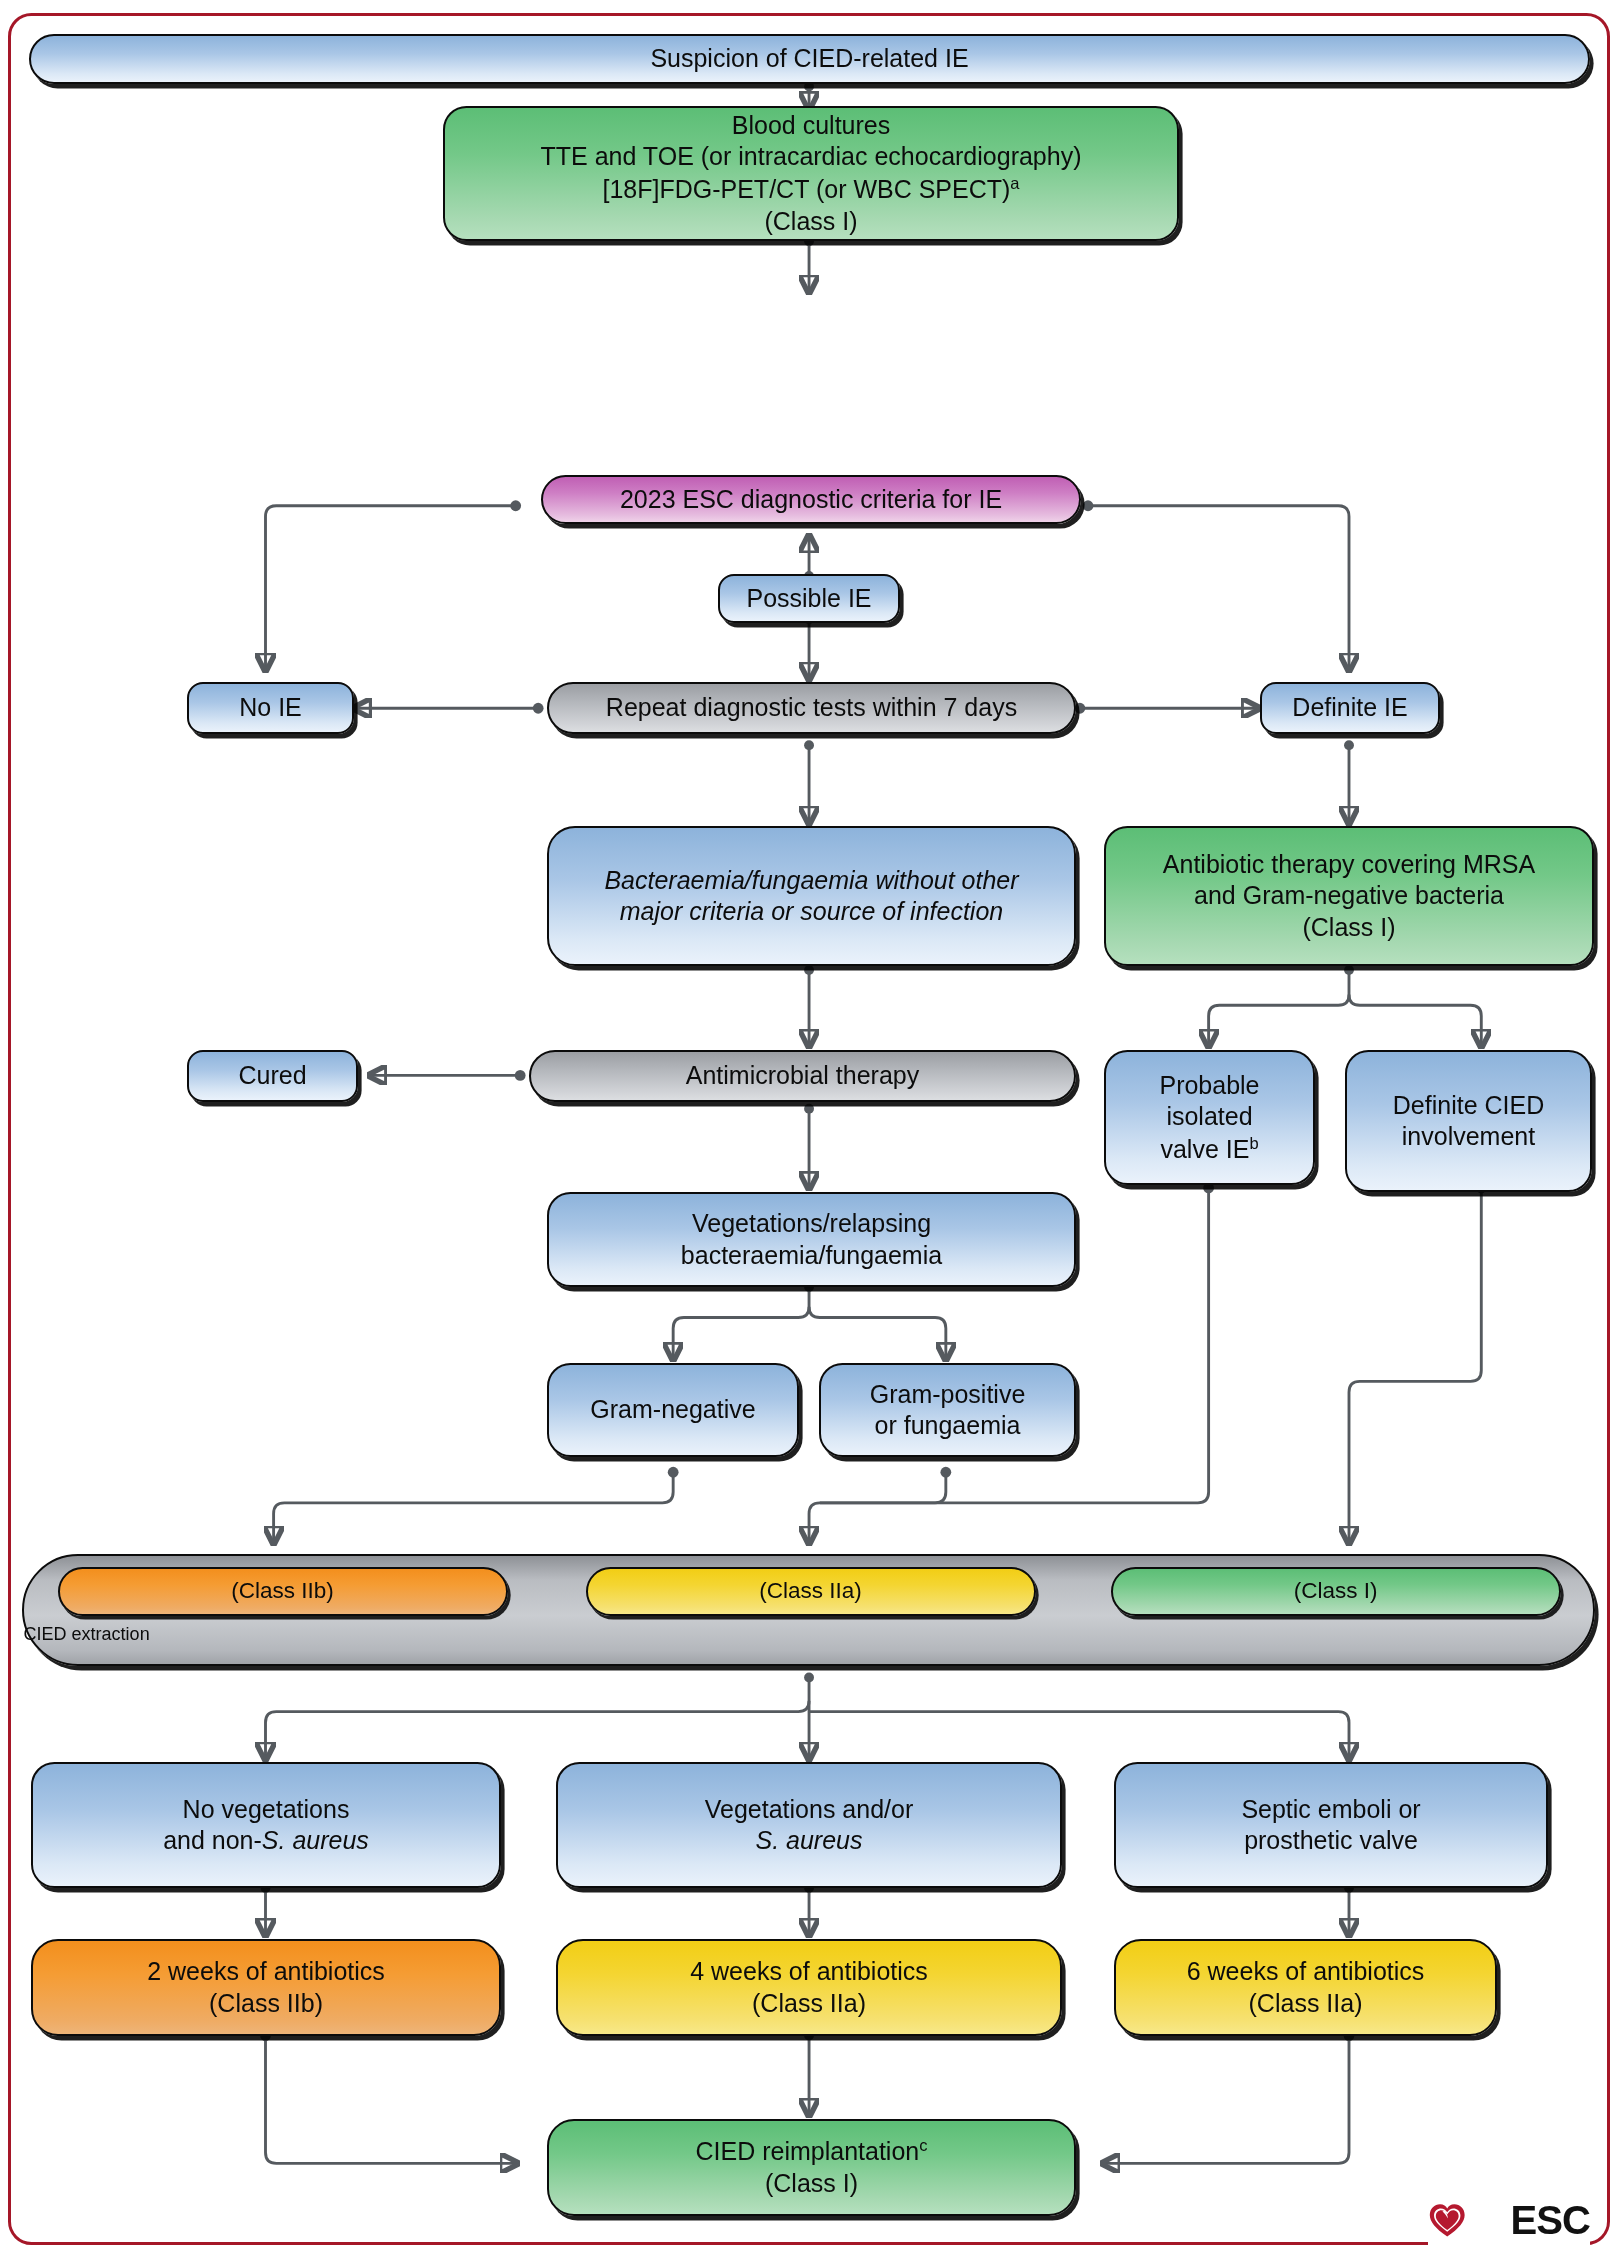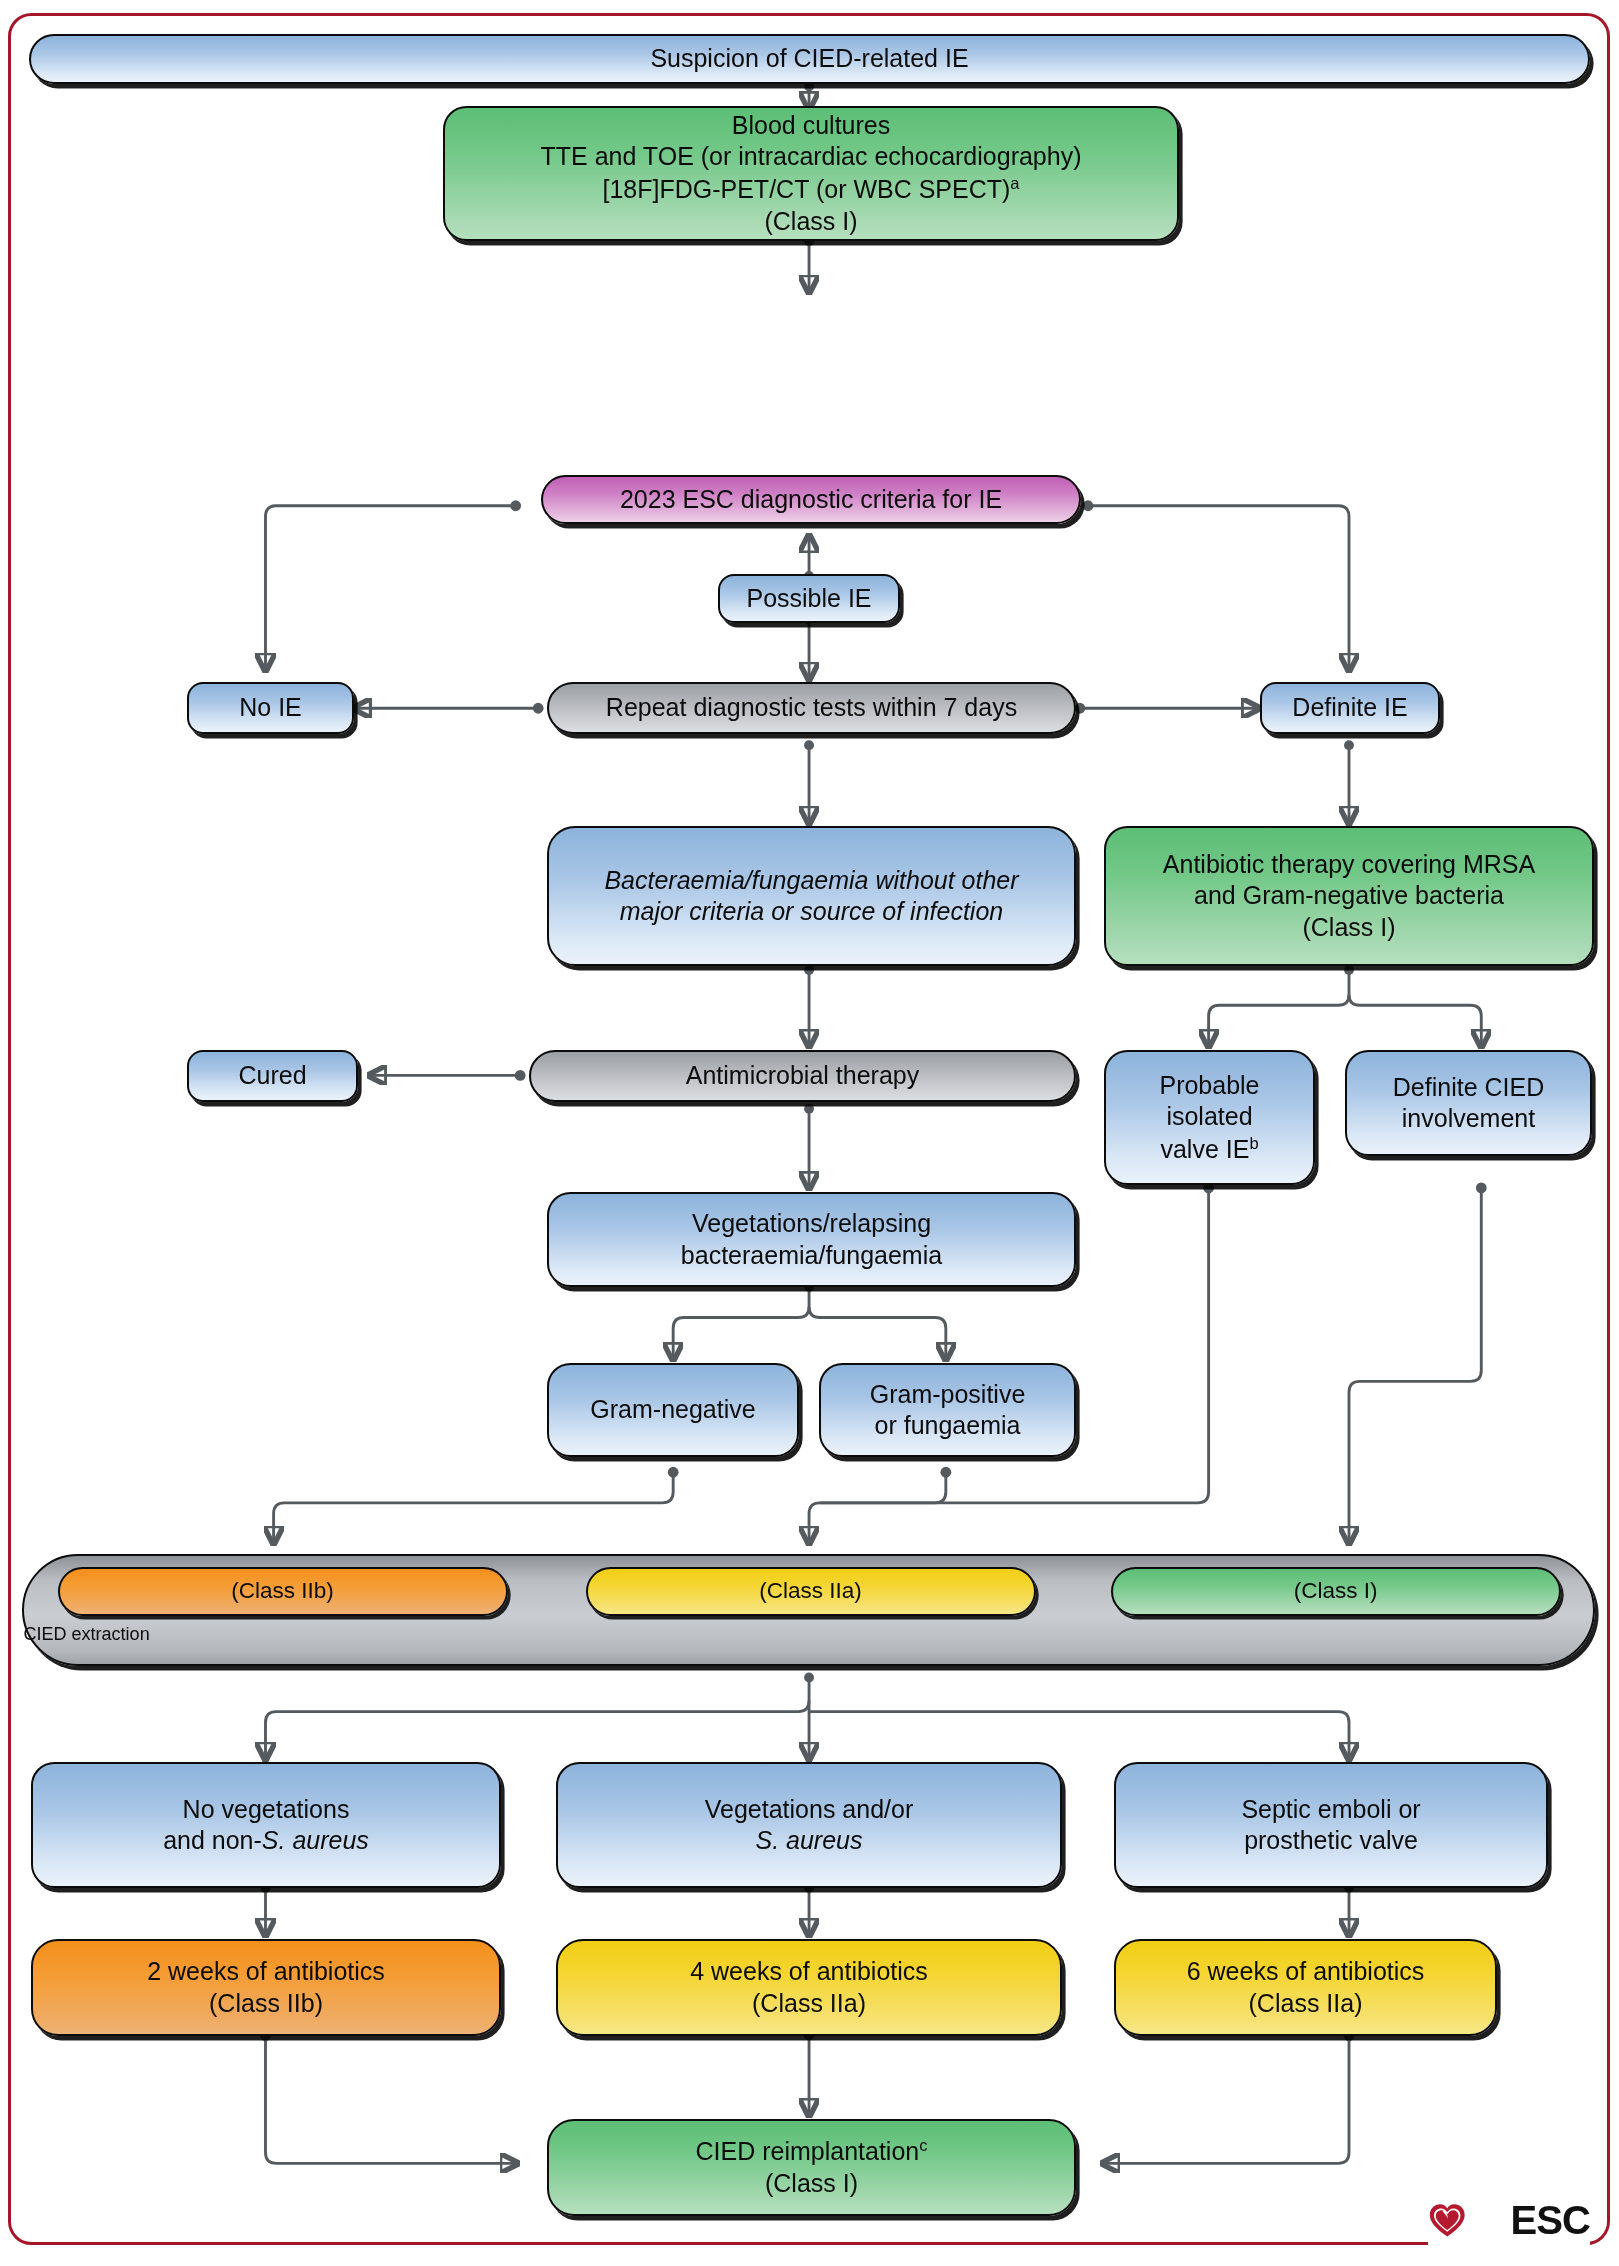--- a/index.html
+++ b/index.html
@@ -267,21 +267,21 @@
   </div>
 
   <div class="node blue" style="left:1104px;top:1050px;width:211px;height:135px;border-radius:23.4px;">
     <div class="inner">
       <div>Probable</div>
       <div>isolated</div>
       <div><span>valve IE</span><sup>b</sup></div>
     </div>
   </div>
 
-  <div class="node blue" style="left:1345px;top:1050px;width:247px;height:106px;border-radius:23.4px;">
+  <div class="node blue" style="left:1345px;top:1050px;width:247px;height:142px;border-radius:23.4px;">
     <div class="inner">
       <div>Definite CIED</div>
       <div>involvement</div>
     </div>
   </div>
 
   <div class="node blue" style="left:547px;top:1192px;width:529px;height:95px;border-radius:23.4px;">
     <div class="inner">
       <div>Vegetations/relapsing</div>
       <div>bacteraemia/fungaemia</div>

